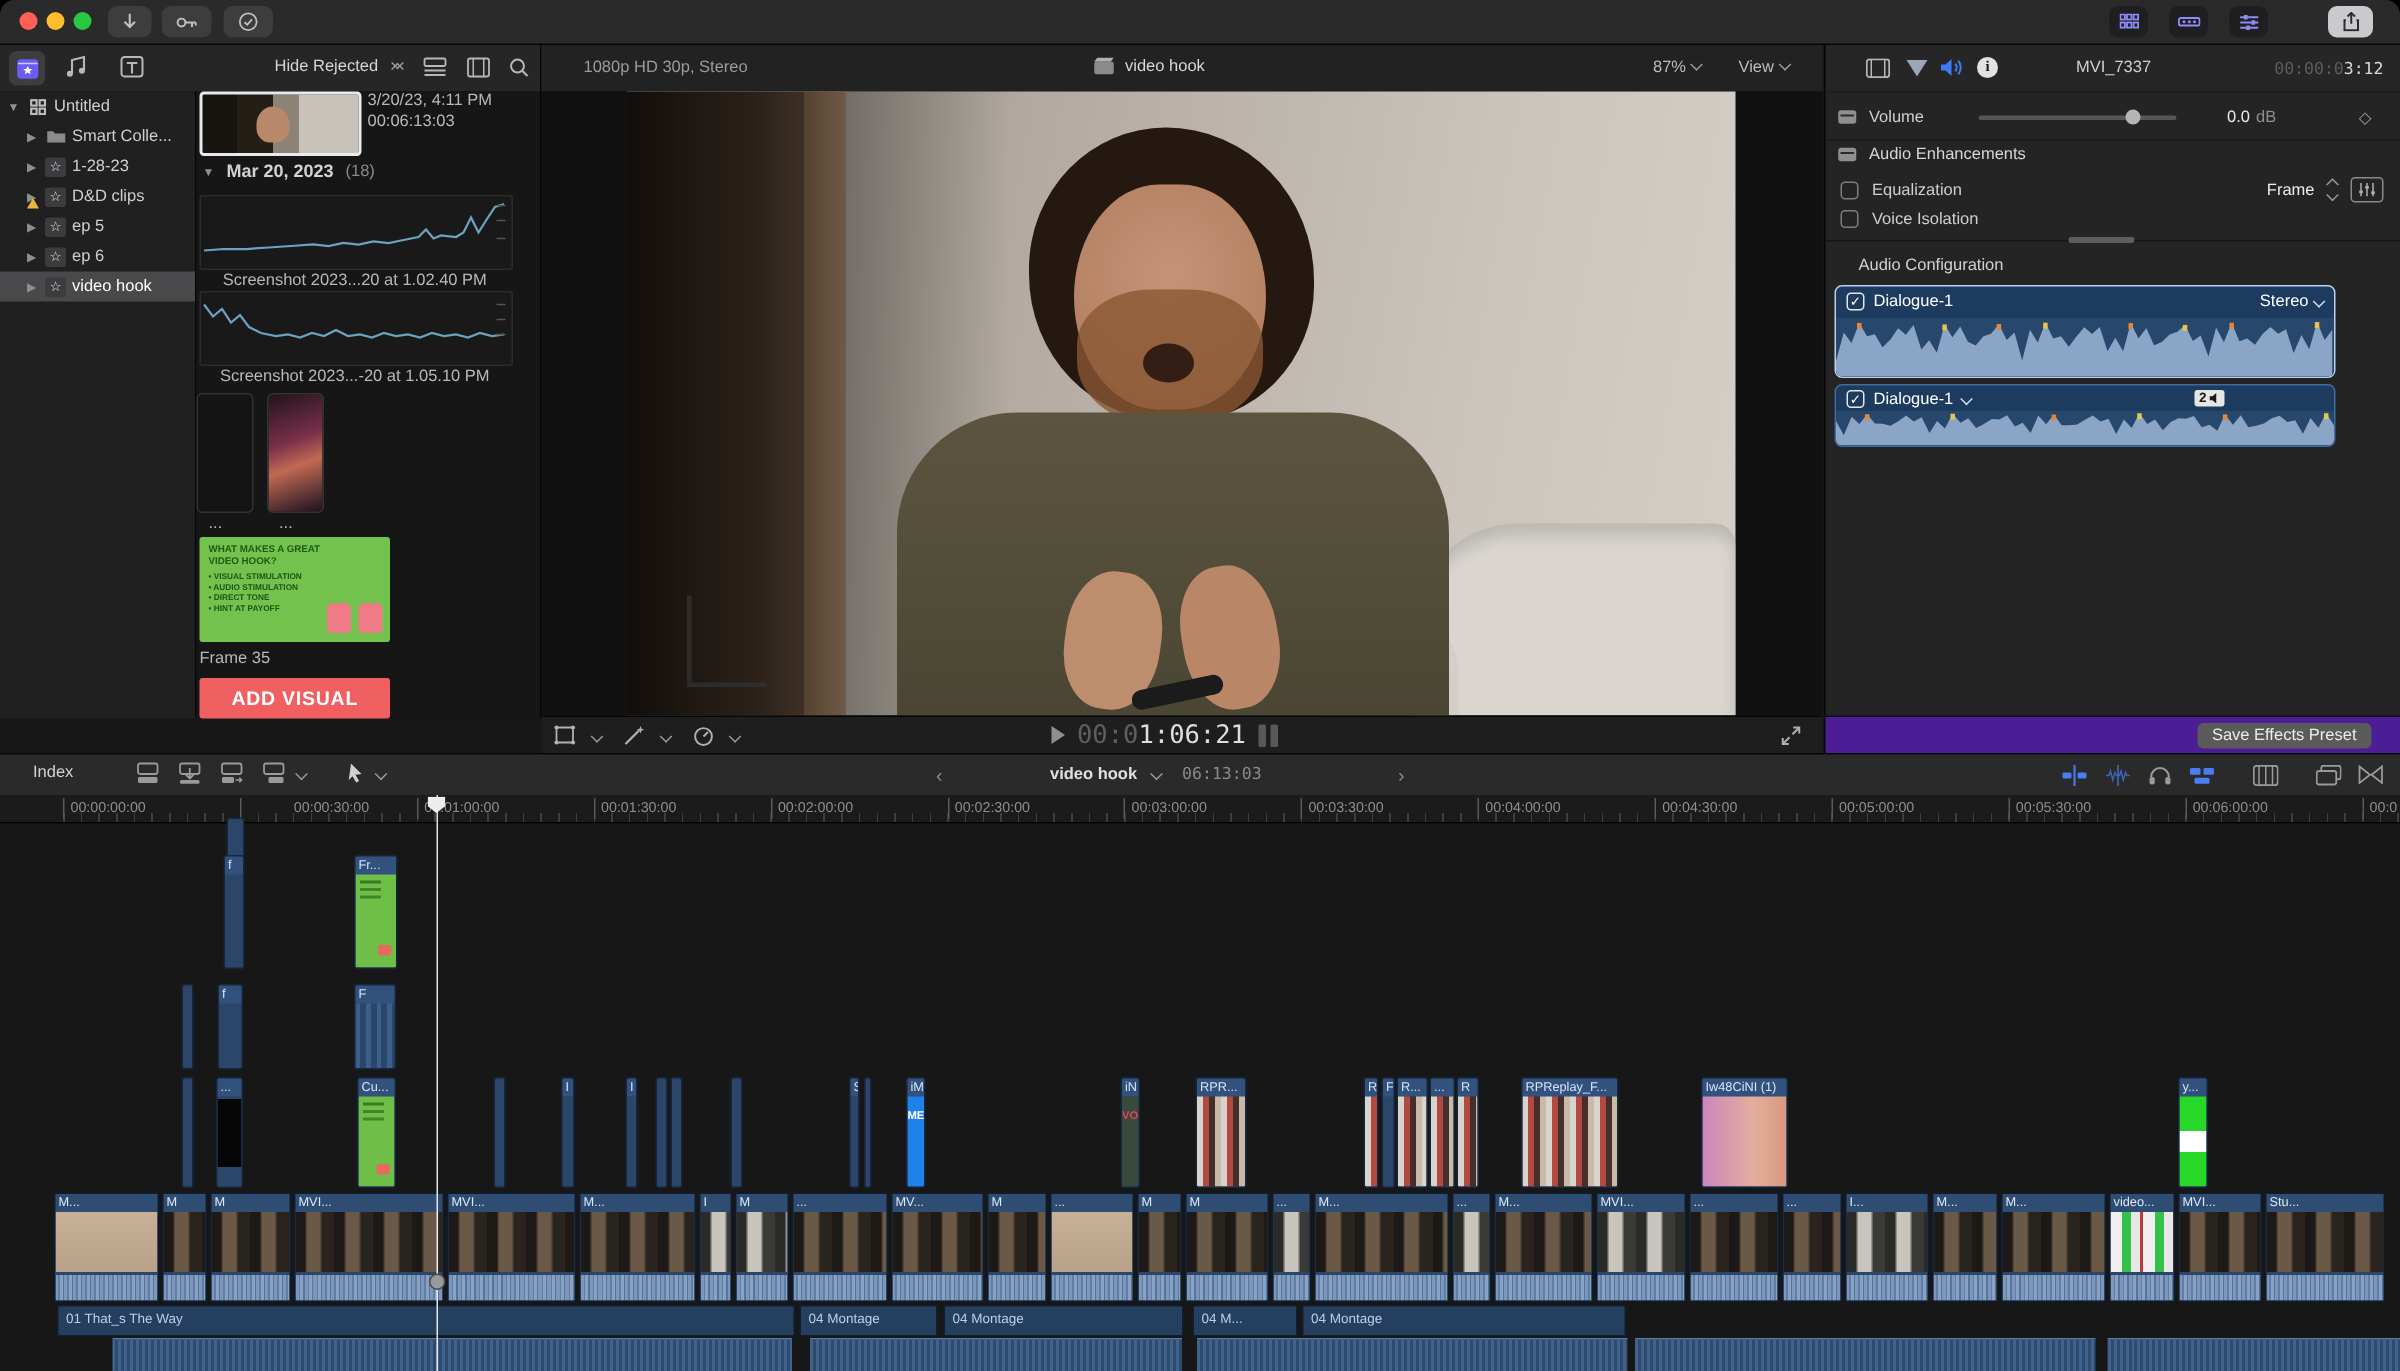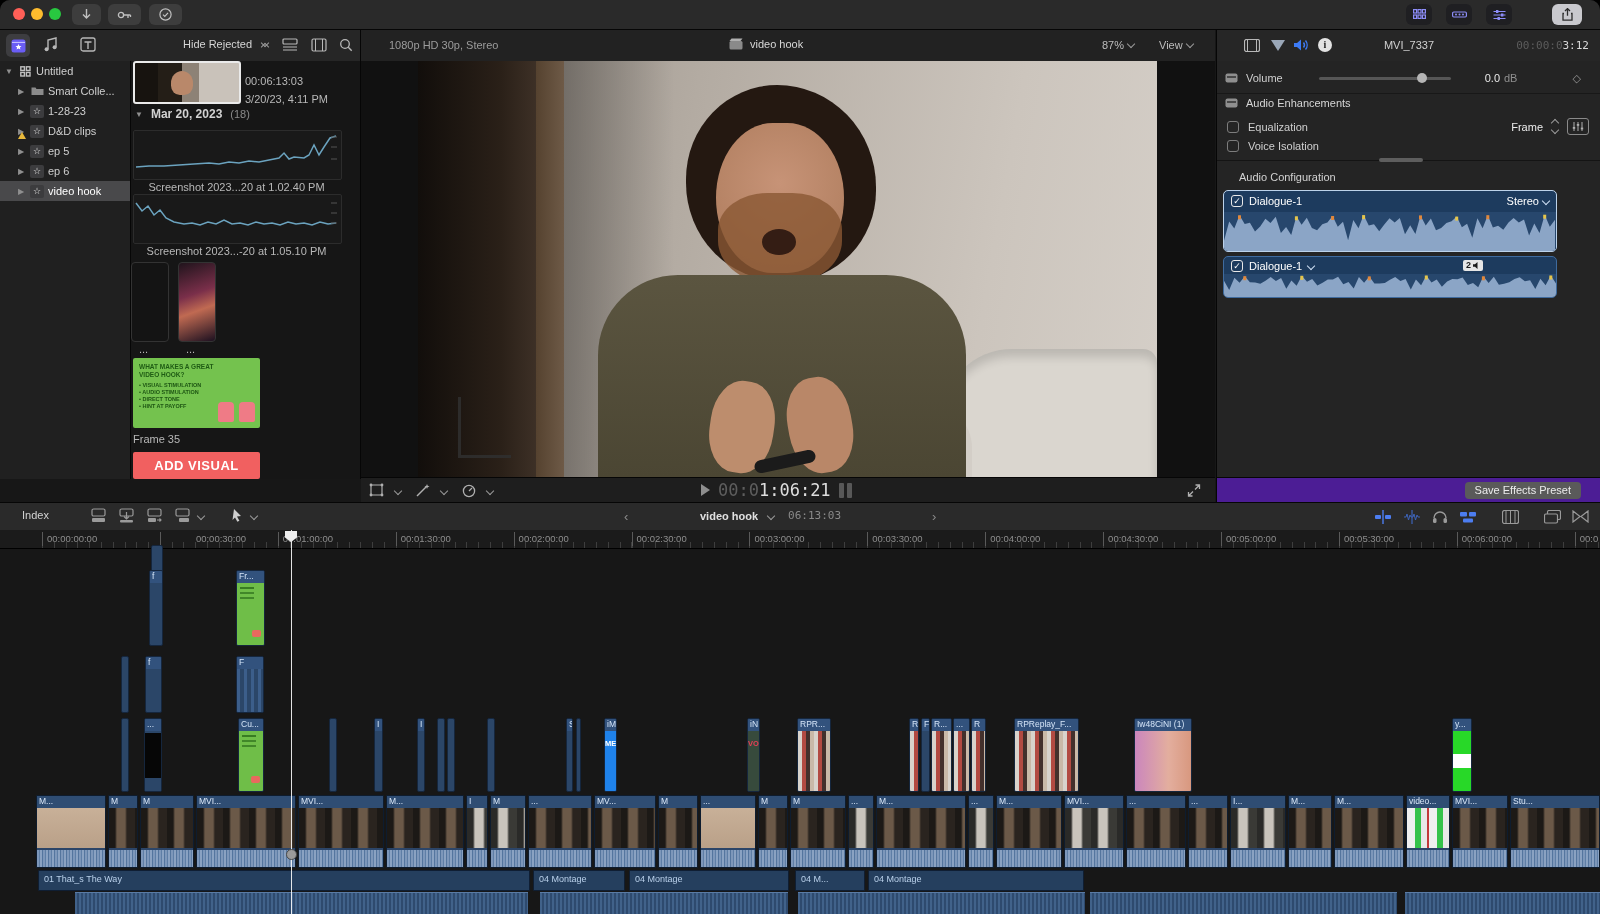--- a/index.html
+++ b/index.html
@@ -287,21 +287,21 @@
         <span class="lib-ico ico-star">☆</span>
         <span>video hook</span>
       </div>
     </div>
 
   <div class="ab" id="browser">
 
     <div class="ab" style="left:2px;top:0;width:104px;height:39px;border:2px solid #eaeaea;border-radius:3px;background:linear-gradient(90deg,#17130f 0 22%,#241e17 22% 45%,#8d8276 45% 62%,#c9c2ba 62%);">
       <div class="ab" style="left:36px;top:8px;width:22px;height:24px;background:#b9886a;border-radius:50% 50% 40% 40%;"></div>
     </div>
-    <div class="ab blabel" style="left:114px;top:0px;margin-top:32px;">3/20/23, 4:11 PM</div>
+    <div class="ab blabel" style="left:114px;top:0px;">3/20/23, 4:11 PM</div>
     <div class="ab blabel" style="left:114px;top:14px;">00:06:13:03</div>
 
     <div class="ab" style="left:4px;top:46px;display:flex;align-items:center;gap:8px;">
       <span style="color:#8f8f8f;font-size:8px;">▼</span>
       <span style="color:#d2d2d2;font-weight:bold;font-size:12px;">Mar 20, 2023</span>
       <span style="color:#8a8a8a;font-size:11px;">(18)</span>
     </div>
 
     <div class="ab chart" style="left:2px;top:69px;width:207px;height:48px;">
       <svg width="205" height="46" viewBox="0 0 205 46">
@@ -819,21 +819,21 @@
       <div class="sclip" style="left: 1406px; top: 795px; width: 44px; height: 73px;">
         <div class="sc-name">video...</div>
         <div class="sc-thumb th-sub"></div>
         <div class="sc-wave"></div>
       </div>
       <div class="sclip" style="left: 1452px; top: 795px; width: 56px; height: 73px;">
         <div class="sc-name">MVI...</div>
         <div class="sc-thumb th-talk"></div>
         <div class="sc-wave"></div>
       </div>
-      <div class="sclip" style="left: 1510px; top: 795px; width: 90px; height: 73px;">
+      <div class="sclip" style="left: 1510px; top: 795px; width: 80px; height: 73px;">
         <div class="sc-name">Stu...</div>
         <div class="sc-thumb th-talk"></div>
         <div class="sc-wave"></div>
       </div>
       <div class="aclip" style="left: 38px; top: 870px; width: 492px; height: 21px;">01 That_s The Way</div>
       <div class="aclip" style="left: 533px; top: 870px; width: 92px; height: 21px;">04 Montage</div>
       <div class="aclip" style="left: 629px; top: 870px; width: 160px; height: 21px;">04 Montage</div>
       <div class="aclip" style="left: 795px; top: 870px; width: 70px; height: 21px;">04 M...</div>
       <div class="aclip" style="left: 868px; top: 870px; width: 216px; height: 21px;">04 Montage</div>
       <div class="aspan" style="left: 75px; top: 892px; width: 453px; height: 22px;"></div>

